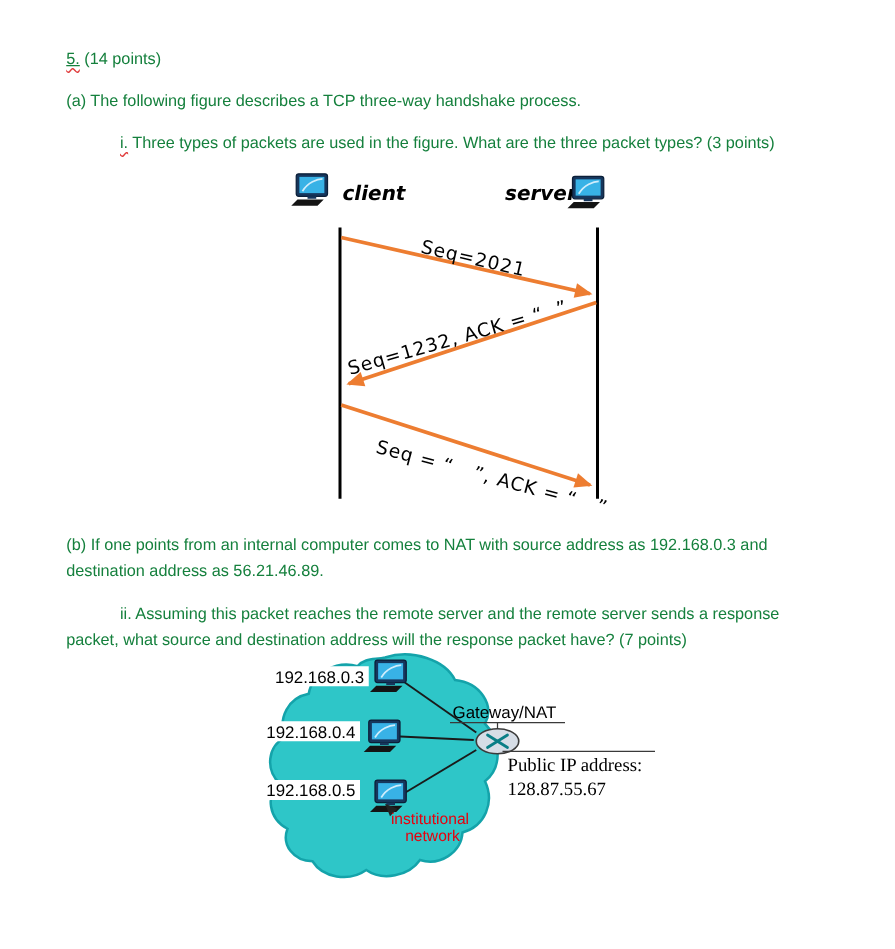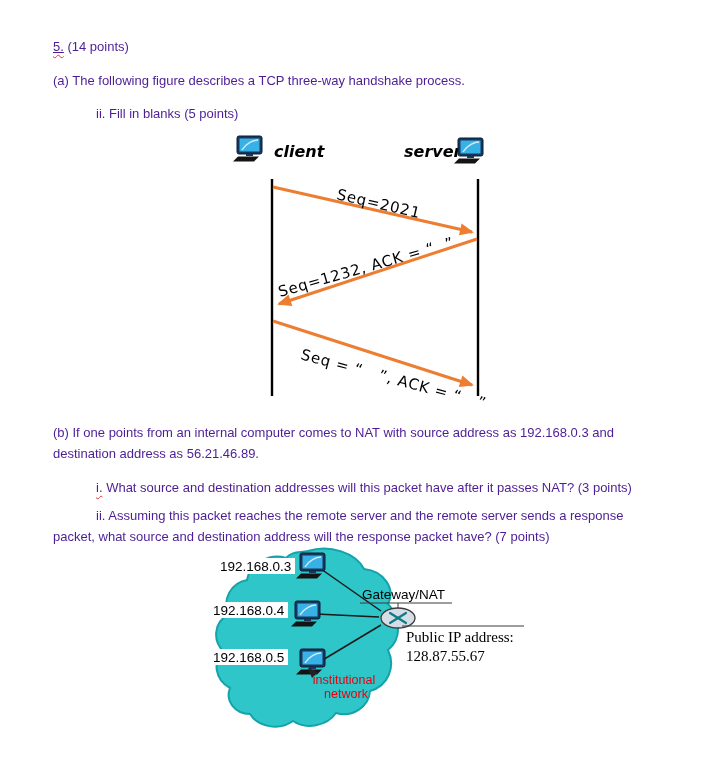--- a/index.html
+++ b/index.html
@@ -5,21 +5,21 @@
   html,body{margin:0;padding:0;background:#ffffff;}
   .page{
     position:relative;
     width:664px;height:759px;
     background:#fff;
     overflow:hidden;
     box-sizing:border-box;
     padding:36px 20px 16px 53px;
     font-family:"Liberation Sans","DejaVu Sans",sans-serif;
     font-size:13px;
-    color:#4c1d95;
+    color:#15803d;
   }
   p{margin:0 0 13px;line-height:21px;}
   .ind{text-indent:43px;}
   .mb12{margin-bottom:12px;}
   .mb9{margin-bottom:9px;}
   .mb7{margin-bottom:7px;}
   .mb6{margin-bottom:6px;}
   .mb0{margin-bottom:0;}
   .mt16{margin-top:16px;}
   .u-line{text-decoration:underline;}
@@ -54,22 +54,22 @@
 </style>
 </head>
 <body>
 
 <div class="page">
 
   <p><span class="u-line"><span class="u-wavy">5.</span></span> <span>(14 points)</span></p>
 
   <p class="mb12">(a) The following figure describes a TCP three-way handshake process.</p>
 
+  <p class="ind mb9"><span class="u-wavy">i.</span> <span>Three types of packets are used in the figure. What are the three packet types? (3 points)</span></p>
 
-  <p class="ind mb6">ii. Fill in blanks (5 points)</p>
 
   <svg class="tcp-svg" width="716" height="276" viewBox="0 0 716 276">
     <defs>
       <g id="pc">
         <rect class="pc-case" x="1" y="0" width="25" height="18" rx="2"></rect>
         <rect class="pc-screen" x="3.5" y="2.5" width="20" height="13"></rect>
         <path class="pc-swirl" d="M6,14 C10,7 18,4 22,4"></path>
         <rect x="10" y="18" width="7" height="2" fill="#16365c"></rect>
         <path class="pc-kbd" d="M-3,25.5 L18,25.5 L23,20.5 L2,20.5 Z"></path>
       </g>
@@ -92,21 +92,20 @@
 
     <line class="arrow" x1="477" y1="109" x2="279" y2="174" marker-end="url(#ah)"></line>
     <text class="dlabel" x="280" y="167" transform="rotate(-16 280 167)">Seq=1232, ACK = “&nbsp;&nbsp;”</text>
 
     <line class="arrow" x1="273" y1="191" x2="472" y2="255" marker-end="url(#ah)"></line>
     <text class="dlabel" x="300" y="229" transform="rotate(15 300 229)">Seq = “&nbsp;&nbsp;&nbsp;”, ACK = “&nbsp;&nbsp;&nbsp;”</text>
   </svg>
 
   <p class="mt16">(b) If one points from an internal computer comes to NAT with source address as 192.168.0.3 and destination address as 56.21.46.89.</p>
 
-  <p class="ind mb7"><span class="u-wavy">i.</span> <span>What source and destination addresses will this packet have after it passes NAT? (3 points)</span></p>
 
   <p class="ind mb0">ii. Assuming this packet reaches the remote server and the remote server sends a response packet, what source and destination address will the response packet have? (7 points)</p>
 
   <svg class="nat-svg" width="716" height="182" viewBox="0 0 716 182">
     <path class="blob" d="M 308,4
          C 330,-3 356,6 364,22
          C 384,24 396,42 388,57
          C 401,70 402,92 388,103
          C 396,120 388,139 370,144
          C 369,160 352,171 336,166

